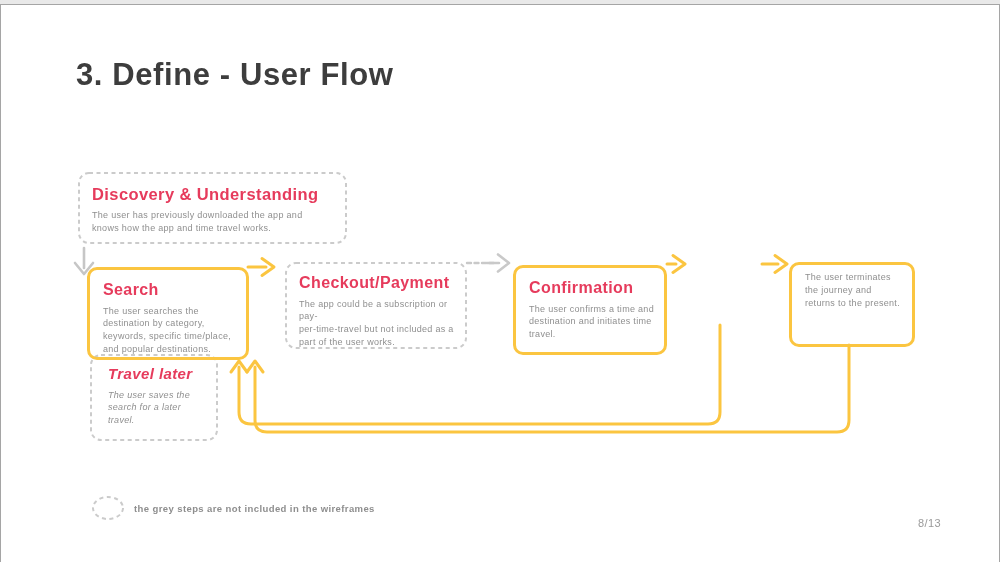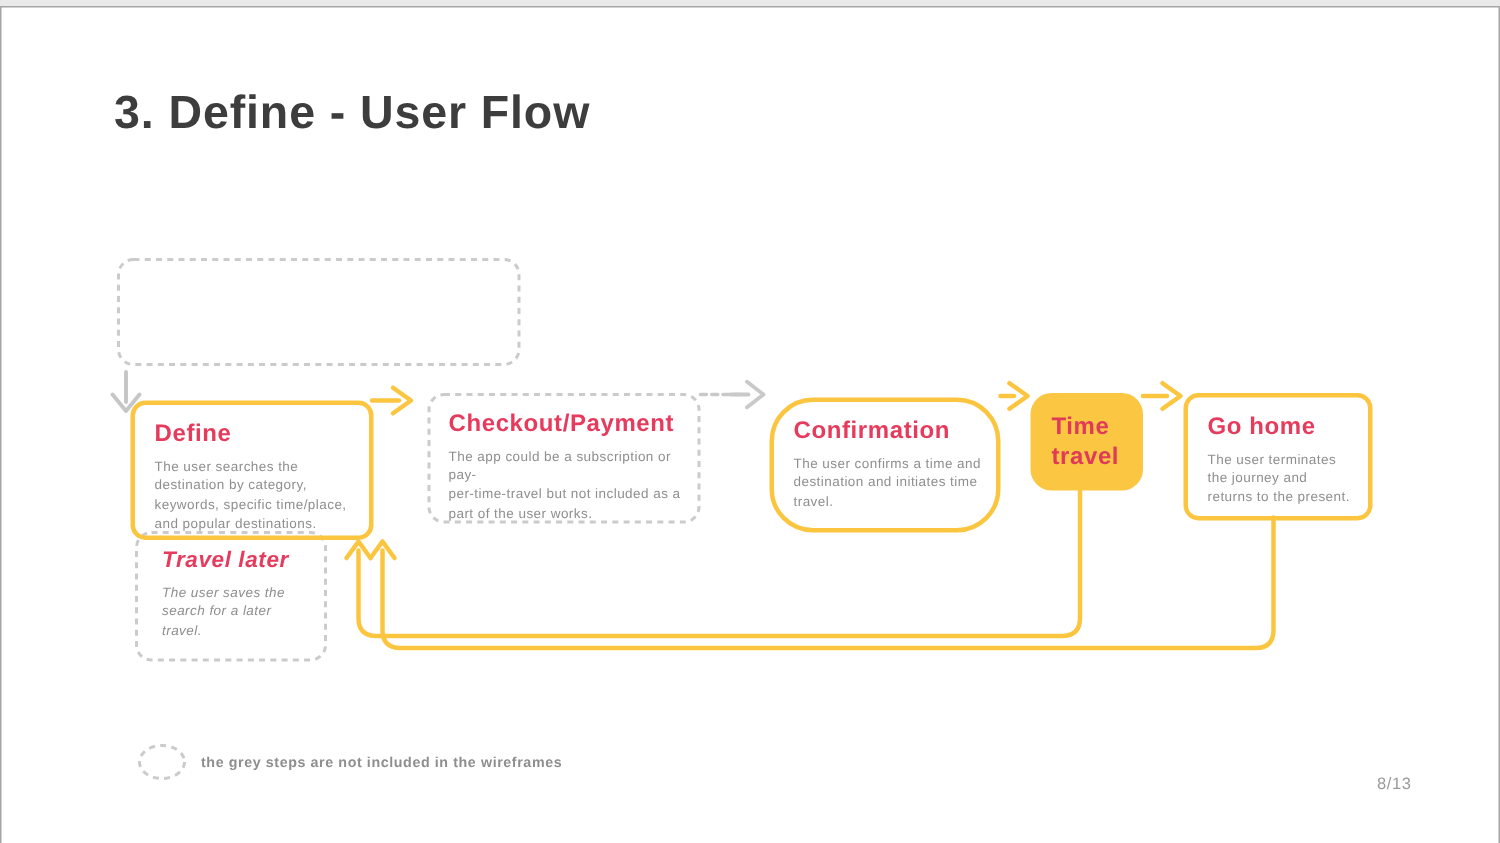--- a/index.html
+++ b/index.html
@@ -84,50 +84,50 @@
     </g>
 
     <g stroke="#FBC540" stroke-width="3" fill="none" stroke-linecap="round" stroke-linejoin="round">
       <path d="M848 340 L848 415 Q848 427 836 427 L266 427 Q254 427 254 415 L254 362"></path>
       <path d="M246 367 L254 356 L262 367"></path>
     </g>
   </svg>
 
   <div class="slide-title">3. Define - User Flow</div>
 
+  <div class="box" id="discovery" style="left:78px;top:168px;width:267px;height:70px;">
+    <div class="box-title" style="font-size:16.5px;padding-top:12px;">Discovery &amp; Understanding</div>
+    <div class="box-body">The user has previously downloaded the app and
+knows how the app and time travel works.</div>
+  </div>
 
   <div class="box yellow-box" id="search" style="left:86px;top:262px;width:162px;height:93px;">
-    <div class="box-title">Define</div>
+    <div class="box-title">Search</div>
     <div class="box-body">The user searches the
 destination by category,
 keywords, specific time/place,
 and popular destinations.</div>
   </div>
 
   <div class="box" id="checkout" style="left:285px;top:258px;width:180px;height:85px;">
     <div class="box-title" style="font-size:16px;">Checkout/Payment</div>
     <div class="box-body">The app could be a subscription or pay-
 per-time-travel but not included as a
 part of the user works.</div>
   </div>
 
-  <div class="box yellow-box" id="confirmation" style="left:512px;top:260px;width:154px;height:90px;border-radius:29px;">
+  <div class="box yellow-box" id="confirmation" style="left:512px;top:260px;width:154px;height:90px;">
     <div class="box-title">Confirmation</div>
     <div class="box-body">The user confirms a time and
 destination and initiates time
 travel.</div>
   </div>
 
-  <div class="box filled-box" id="time-travel" style="left:686px;top:257px;width:75px;height:65px;">
-    <div id="time-travel-label">Time
-travel</div>
-  </div>
 
   <div class="box yellow-box" id="go-home" style="left:788px;top:257px;width:126px;height:85px;">
-    <div class="box-title">Go home</div>
     <div class="box-body">The user terminates
 the journey and
 returns to the present.</div>
   </div>
 
   <div class="box" id="travel-later" style="left:90px;top:350px;width:126px;height:85px;font-style:italic;">
     <div class="box-title">Travel later</div>
     <div class="box-body">The user saves the
 search for a later
 travel.</div>

